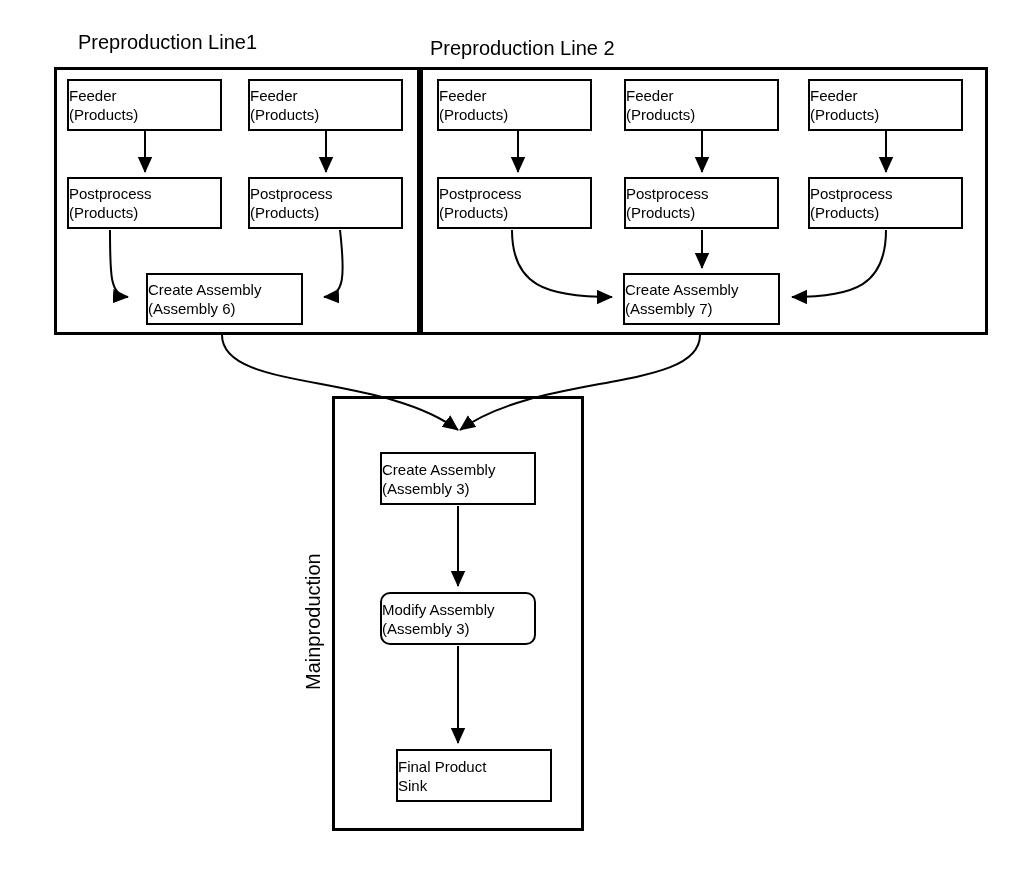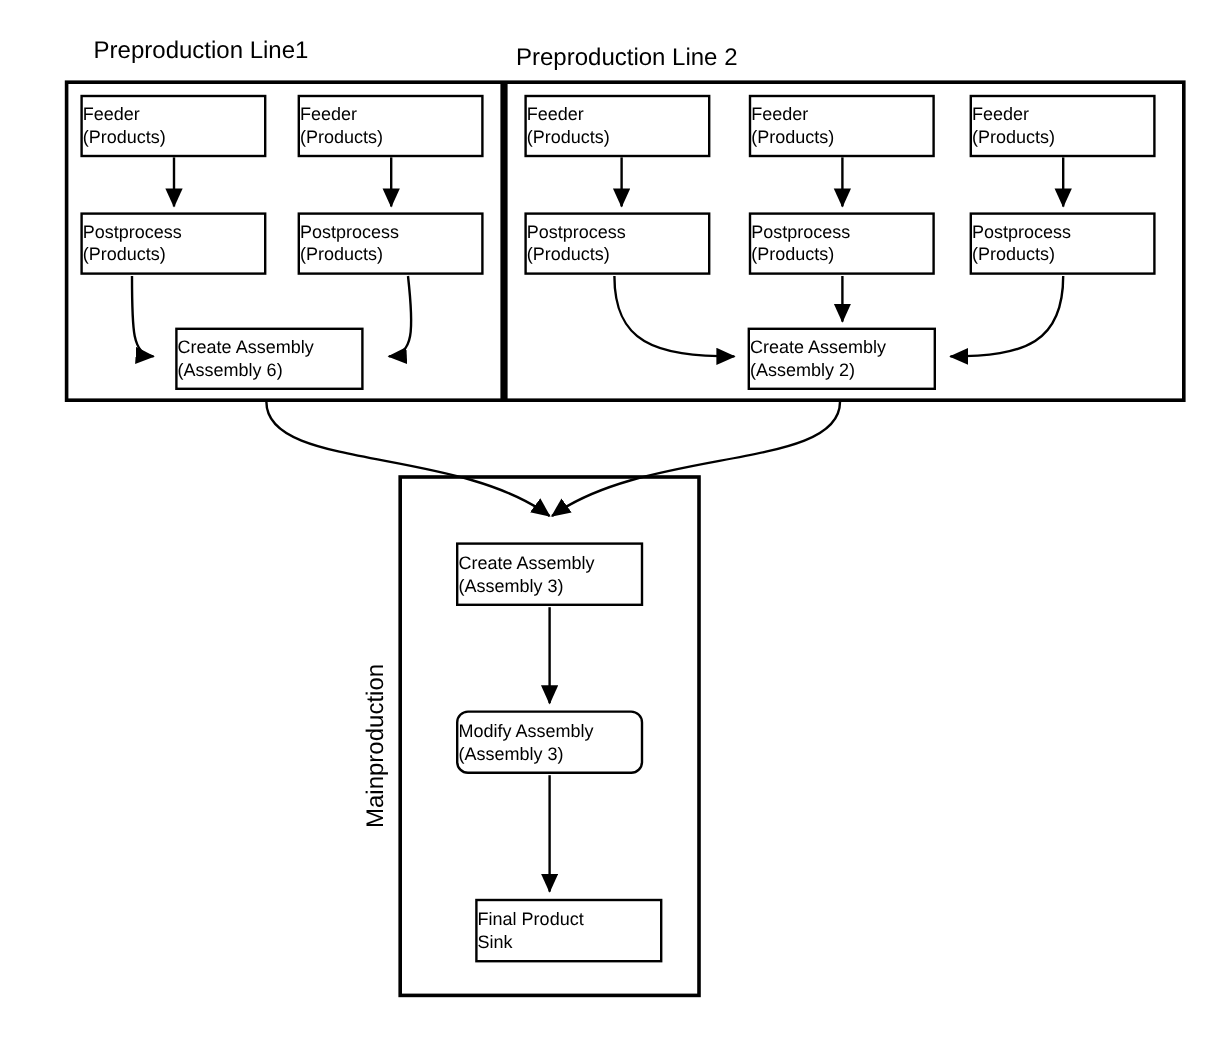--- a/index.html
+++ b/index.html
@@ -145,21 +145,21 @@
       <div class="node" style="left: 624px; top: 177px; width: 155px; height: 52px;">
         <span class="l1">Postprocess</span>
         <span class="l2">(Products)</span>
       </div>
       <div class="node" style="left: 808px; top: 177px; width: 155px; height: 52px;">
         <span class="l1">Postprocess</span>
         <span class="l2">(Products)</span>
       </div>
       <div class="node" style="left: 623px; top: 273px; width: 157px; height: 52px;">
         <span class="l1">Create Assembly</span>
-        <span class="l2">(Assembly 2)</span>
+        <span class="l2">(Assembly 7)</span>
       </div>
       <div class="node" style="left: 380px; top: 452px; width: 156px; height: 53px;">
         <span class="l1">Create Assembly</span>
         <span class="l2">(Assembly 3)</span>
       </div>
       <div class="node" style="left: 380px; top: 592px; width: 156px; height: 53px; border-radius: 10px;">
         <span class="l1">Modify Assembly</span>
         <span class="l2">(Assembly 3)</span>
       </div>
       <div class="node" style="left: 396px; top: 749px; width: 156px; height: 53px;">

